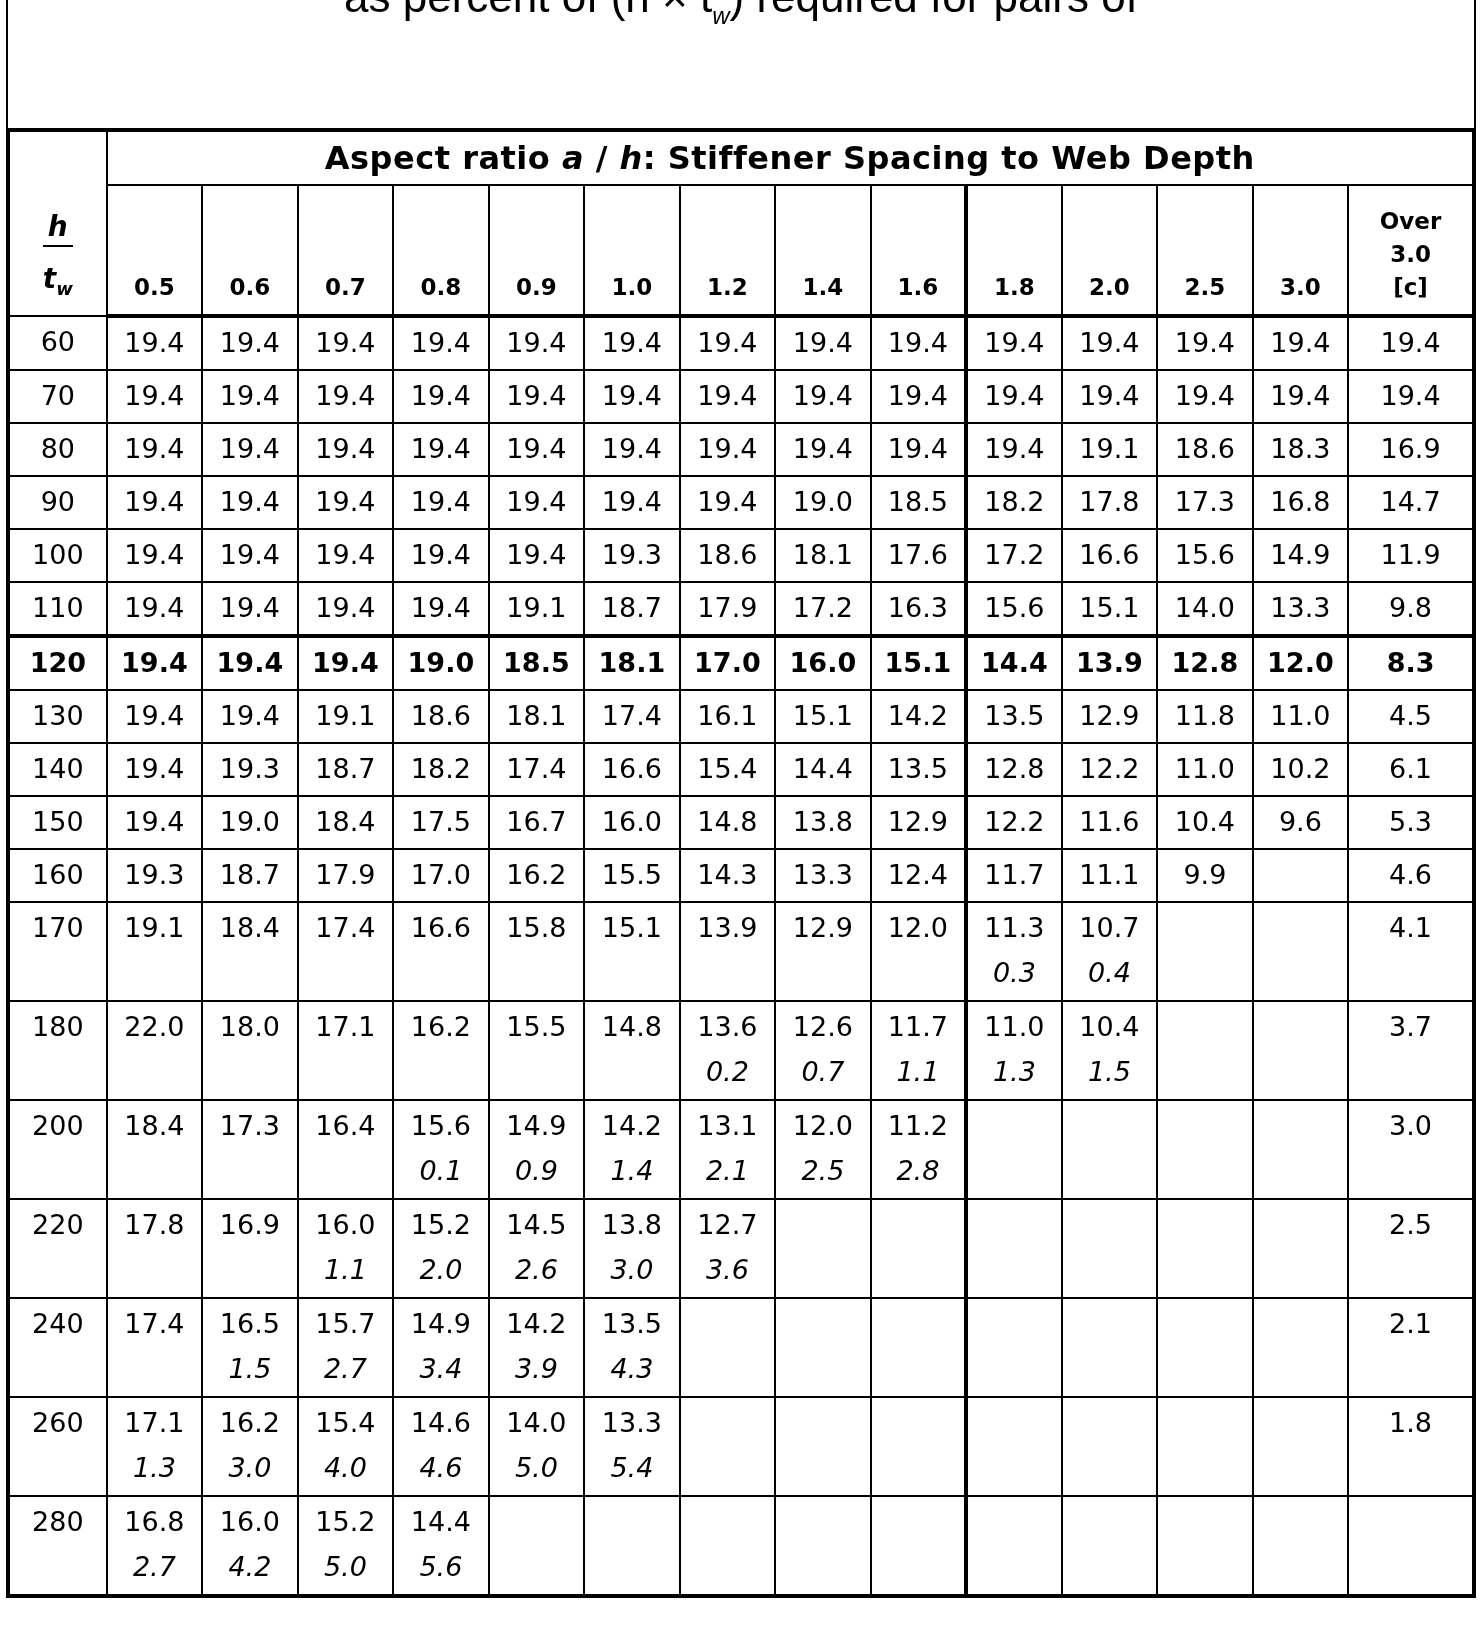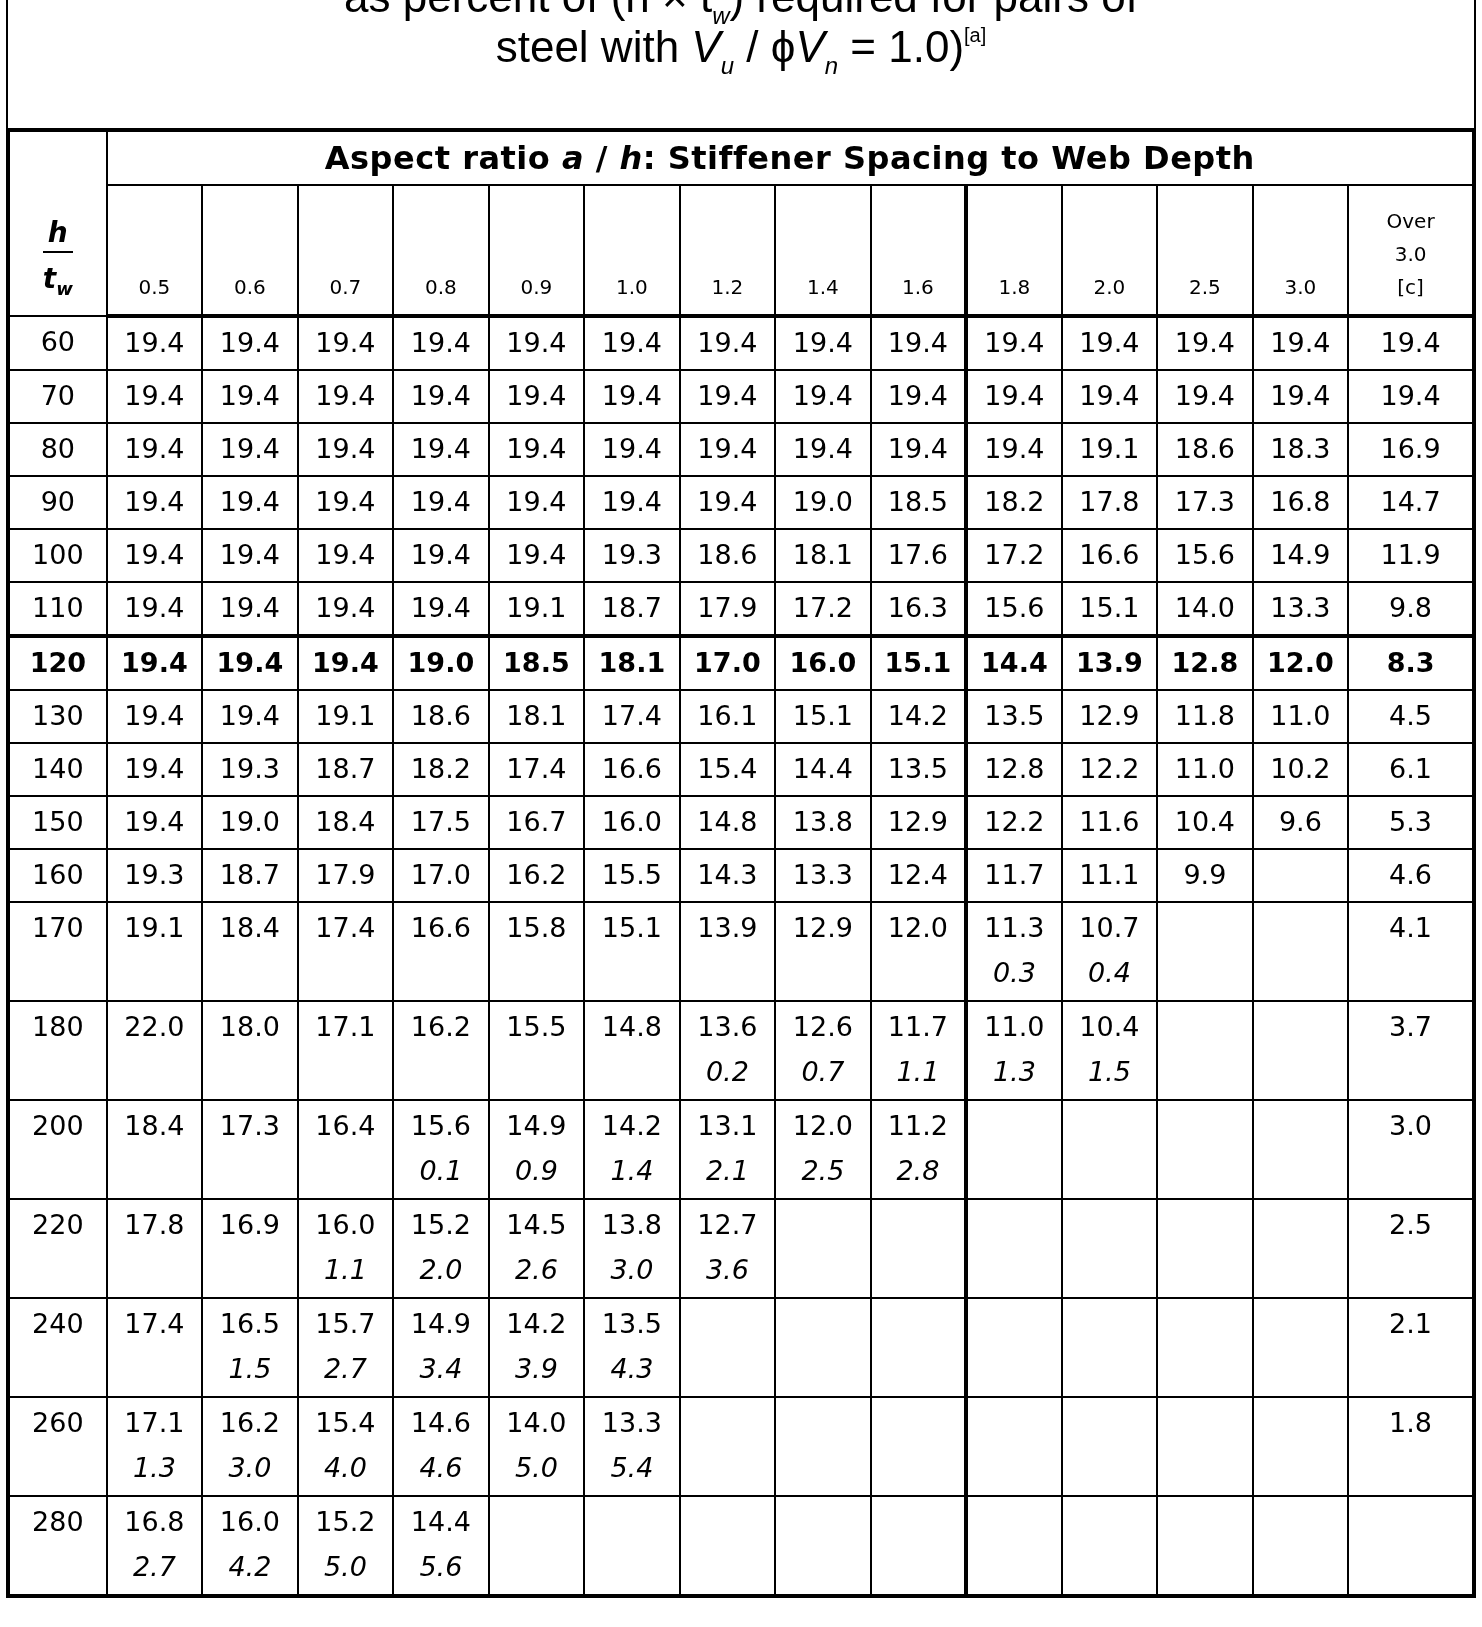--- a/index.html
+++ b/index.html
@@ -7,41 +7,40 @@
   .frame { position: absolute; left: 6px; top: -40px; width: 1470px; height: 170px; border-left: 2px solid #000; border-right: 2px solid #000; box-sizing: border-box; }
   .title { position: absolute; left: 0; top: -28px; width: 1482px; text-align: center; font-family: "Liberation Sans", sans-serif; font-size: 44px; line-height: 50px; }
   .title .it { font-style: italic; }
   .title sub { font-size: 24px; font-style: italic; vertical-align: -12px; line-height: 0; }
   .title sup { font-size: 20px; vertical-align: 20px; line-height: 0; font-family: "Liberation Sans Narrow", "Liberation Sans", sans-serif; }
   table { position: absolute; left: 6px; top: 128px; border-collapse: collapse; table-layout: fixed; width: 1470px; }
   td, th { border: 2px solid #000; padding: 0; text-align: center; vertical-align: top; font-size: 27px; font-weight: normal; }
   table { border: 4px solid #000; }
   .hdr-span { height: 52px; vertical-align: middle; font-weight: bold; font-size: 32px; letter-spacing: 0.5px; }
   .hdr-span i { font-style: italic; }
-  .hdr-col { height: 118px; vertical-align: bottom; font-weight: normal; font-size: 20px; padding-bottom: 10px; line-height: 33px; }
+  .hdr-col { height: 118px; vertical-align: bottom; font-weight: bold; font-size: 23px; padding-bottom: 10px; line-height: 33px; }
   .hrow-bottom td, .hrow-bottom th { border-bottom: 4px solid #000; }
   .ht { vertical-align: bottom; padding-bottom: 10px; font-weight: bold; font-style: italic; font-size: 28px; }
   .frac { display: inline-block; text-align: center; line-height: 32px; }
   .frac .num { display: block; border-bottom: 2px solid #000; padding: 0 4px 2px; }
-  .frac .den { display: block; padding-top: 10px; }
+  .frac .den { display: block; padding-top: 16px; }
   .frac .den sub { font-size: 18px; }
   td { height: 51px; line-height: 51px; }
   td.tall { height: 97px; }
   td .v { display: block; line-height: 50px; }
   td .s { display: block; font-style: italic; line-height: 40px; }
   .thick-left { border-left: 4px solid #000; }
   .thick-top td { border-top: 4px solid #000; font-weight: bold; }
 </style>
 </head>
 <body>
 
 <div class="frame"></div>
 <div class="title">
   <div><span>as percent of (h × t</span><sub>w</sub><span>) required for pairs of</span></div>
-  <div><span>steel with </span><span class="it">V</span><sub>u</sub><span> / ϕ</span><span class="it">V</span><sub>n</sub><span> = 1.0)</span><sup>[a]</sup></div>
 </div>
 
 <table>
   <colgroup>
     <col style="width:95px">
     <col style="width:92px">
       <col style="width:92px">
       <col style="width:92px">
       <col style="width:92px">
       <col style="width:92px">

